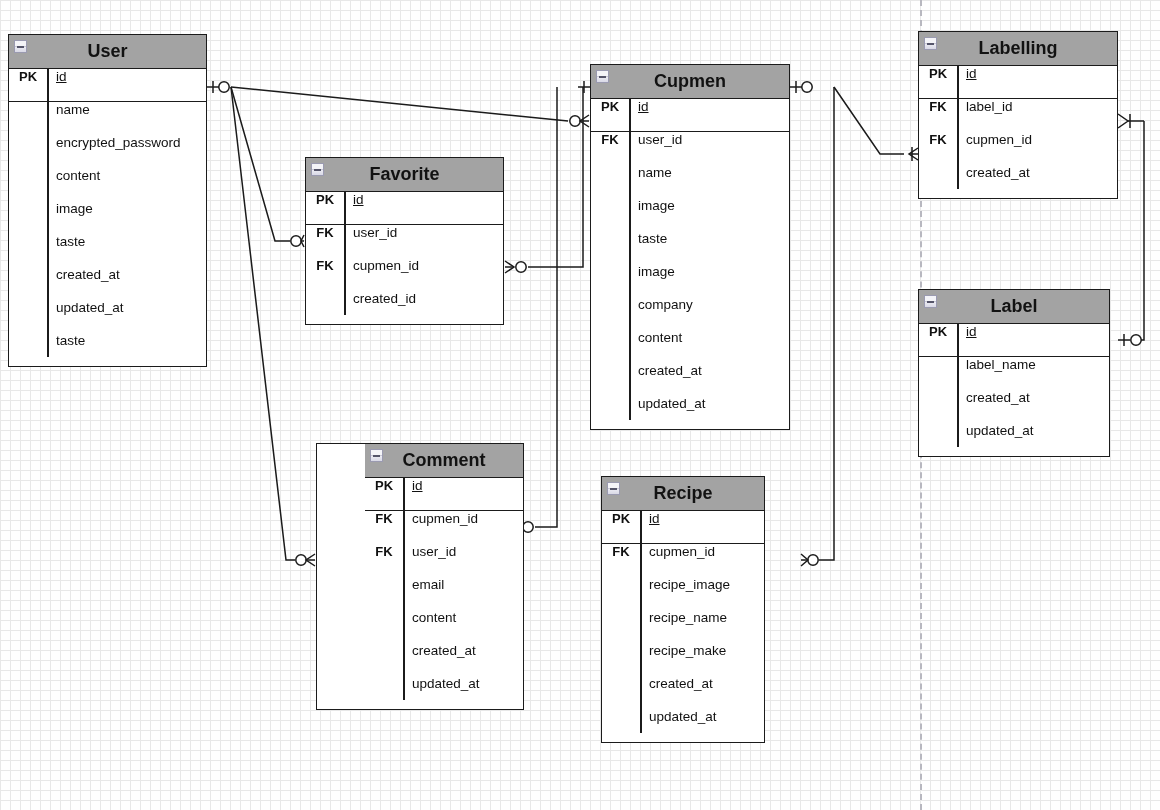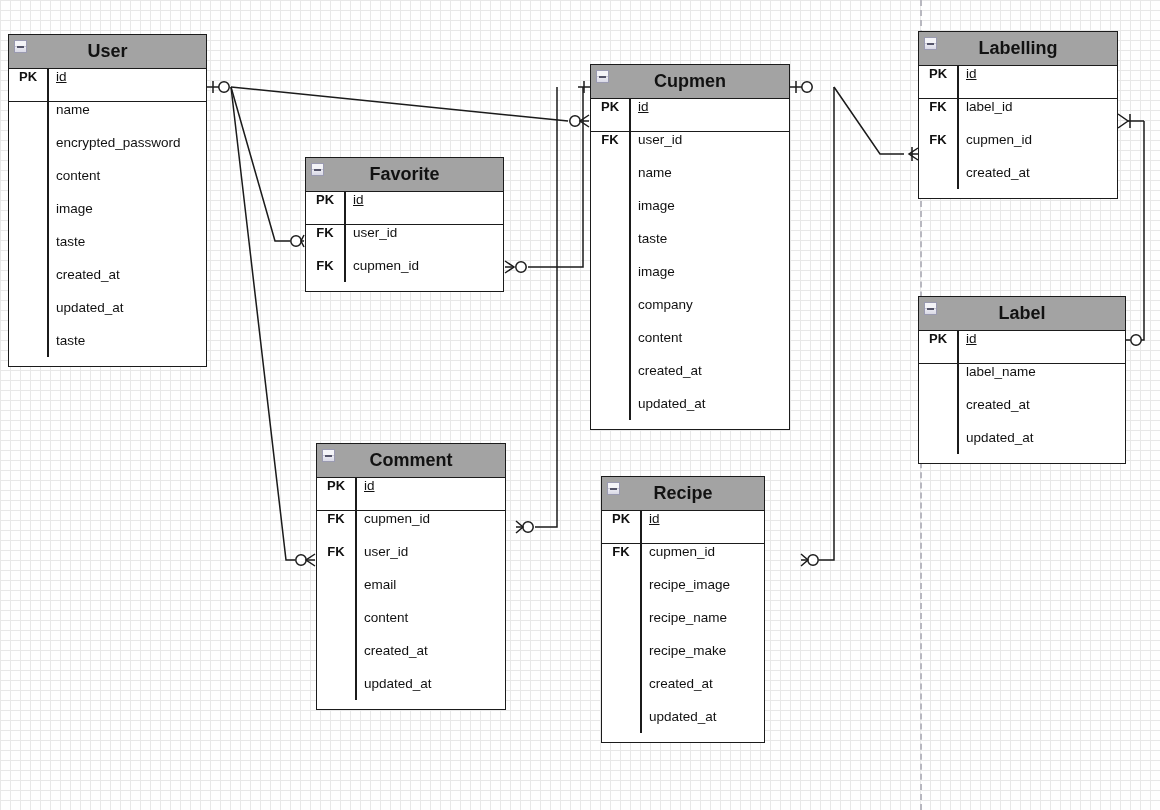--- a/index.html
+++ b/index.html
@@ -271,24 +271,28 @@
         <span class="name-cell underline">id</span>
       </div>
       <div class="row">
         <span class="key-cell">FK</span>
         <span class="name-cell">user_id</span>
       </div>
       <div class="row">
         <span class="key-cell">FK</span>
         <span class="name-cell">cupmen_id</span>
       </div>
-    </div>
-  </div>
-
-  <div class="entity with-pk" style="left:316px; top:443px; width:190px;">
+      <div class="row">
+        <span class="key-cell"></span>
+        <span class="name-cell">created_id</span>
+      </div>
+    </div>
+  </div>
+
+  <div class="entity with-pk" style="left:316px; top:443px; width:208px;padding-left:48px;">
     <div class="entity-title">
       <span class="collapse-icon"></span>
       <span>Comment</span>
     </div>
     <div class="attrs">
       <div class="row pk-row">
         <span class="key-cell">PK</span>
         <span class="name-cell underline">id</span>
       </div>
       <div class="row">
@@ -422,21 +426,21 @@
         <span class="key-cell">FK</span>
         <span class="name-cell">cupmen_id</span>
       </div>
       <div class="row">
         <span class="key-cell"></span>
         <span class="name-cell">created_at</span>
       </div>
     </div>
   </div>
 
-  <div class="entity with-pk" style="left:918px; top:296px; width:208px;">
+  <div class="entity with-pk" style="left:918px; top:289px; width:192px;">
     <div class="entity-title">
       <span class="collapse-icon"></span>
       <span>Label</span>
     </div>
     <div class="attrs">
       <div class="row pk-row">
         <span class="key-cell">PK</span>
         <span class="name-cell underline">id</span>
       </div>
       <div class="row">

